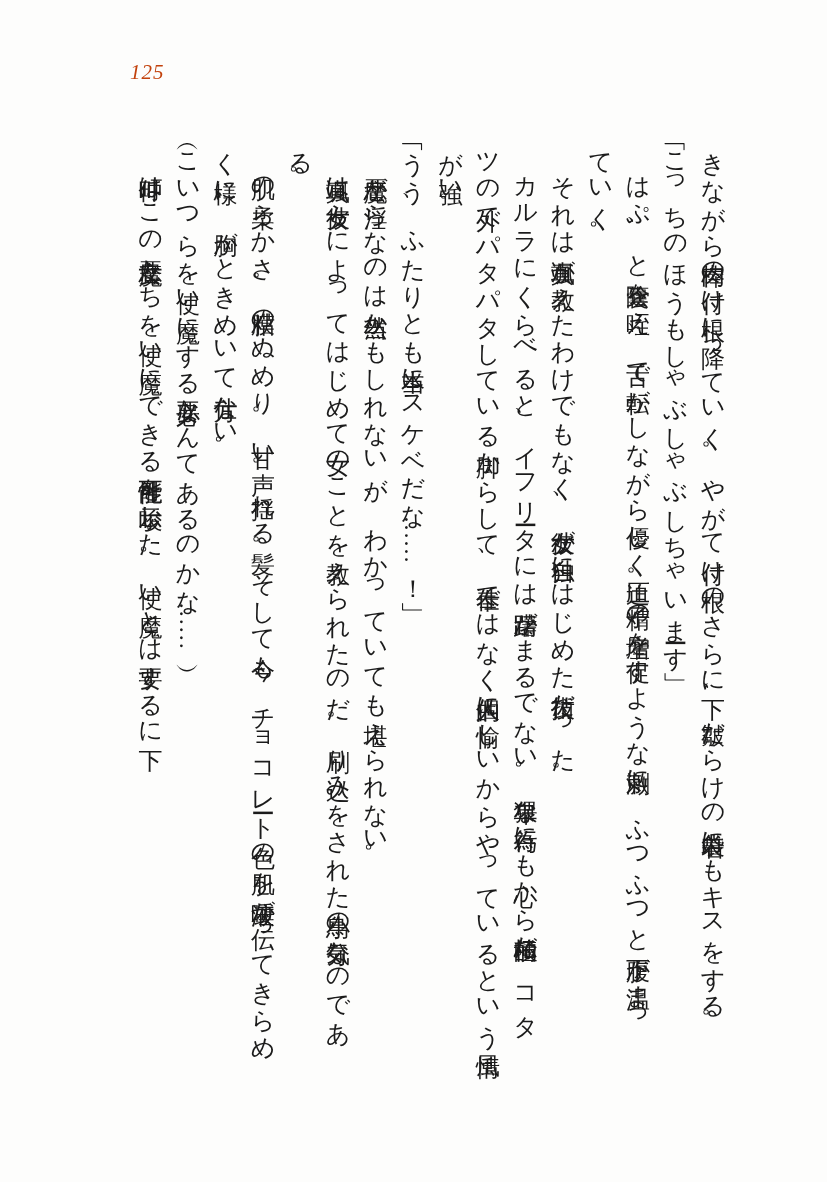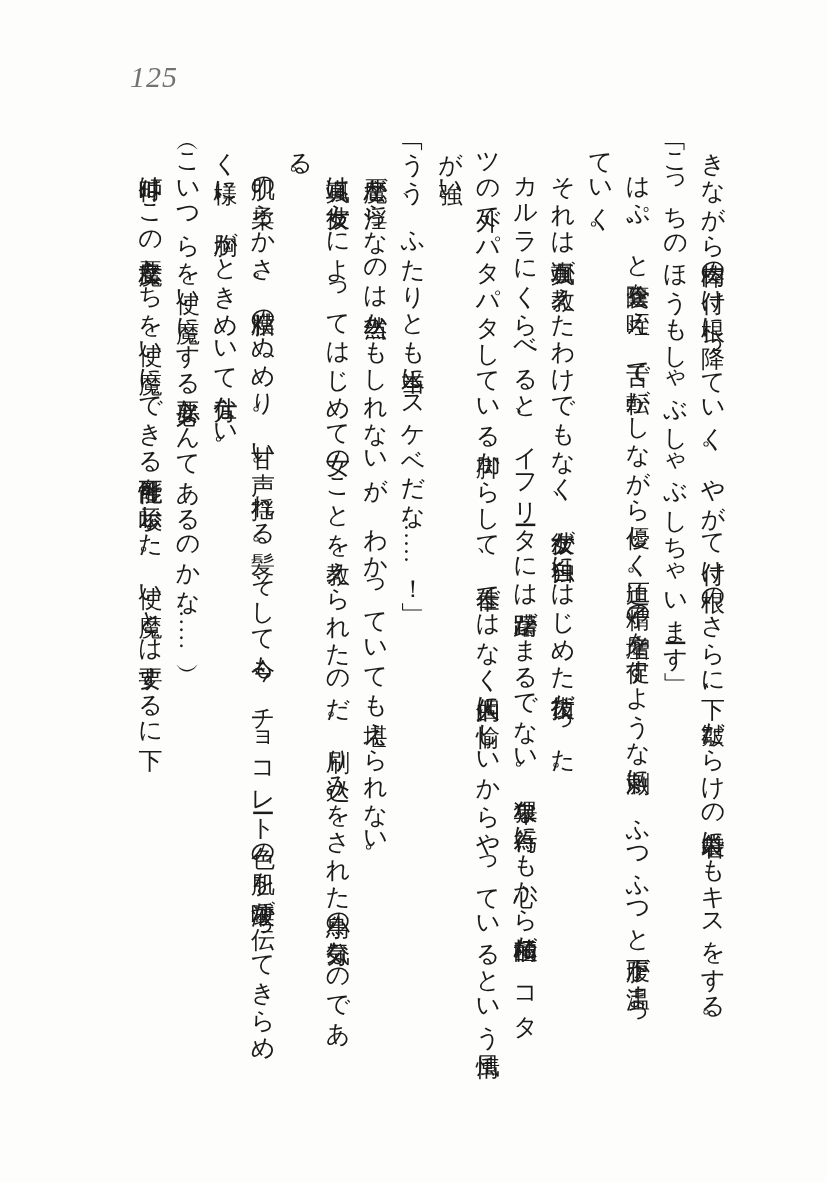--- a/index.html
+++ b/index.html
@@ -16,23 +16,23 @@
     position: relative;
     width: 827px;
     height: 1182px;
     background: #fdfdfc;
     overflow: hidden;
   }
   .page-number {
     position: absolute;
     top: 60px;
     left: 130px;
-    font-size: 30px;
+    font-size: 21px;
     font-style: italic;
-    color: #737373;
+    color: #c2410c;
     letter-spacing: 1px;
   }
   .text-block {
     position: absolute;
     top: 136px;
     right: 96px;
     height: 912px;
     writing-mode: vertical-rl;
     text-orientation: mixed;
     font-size: 24px;

